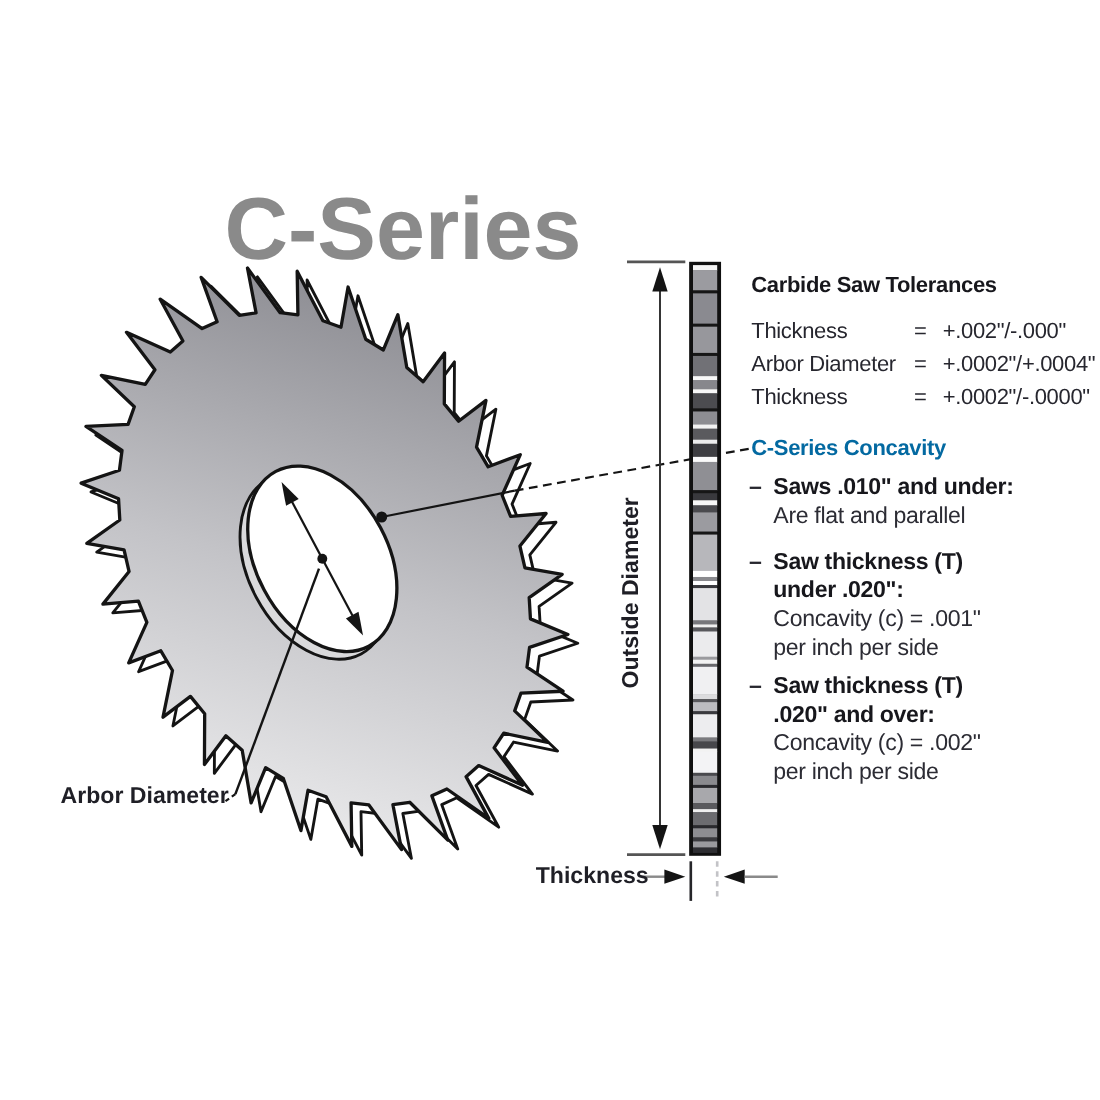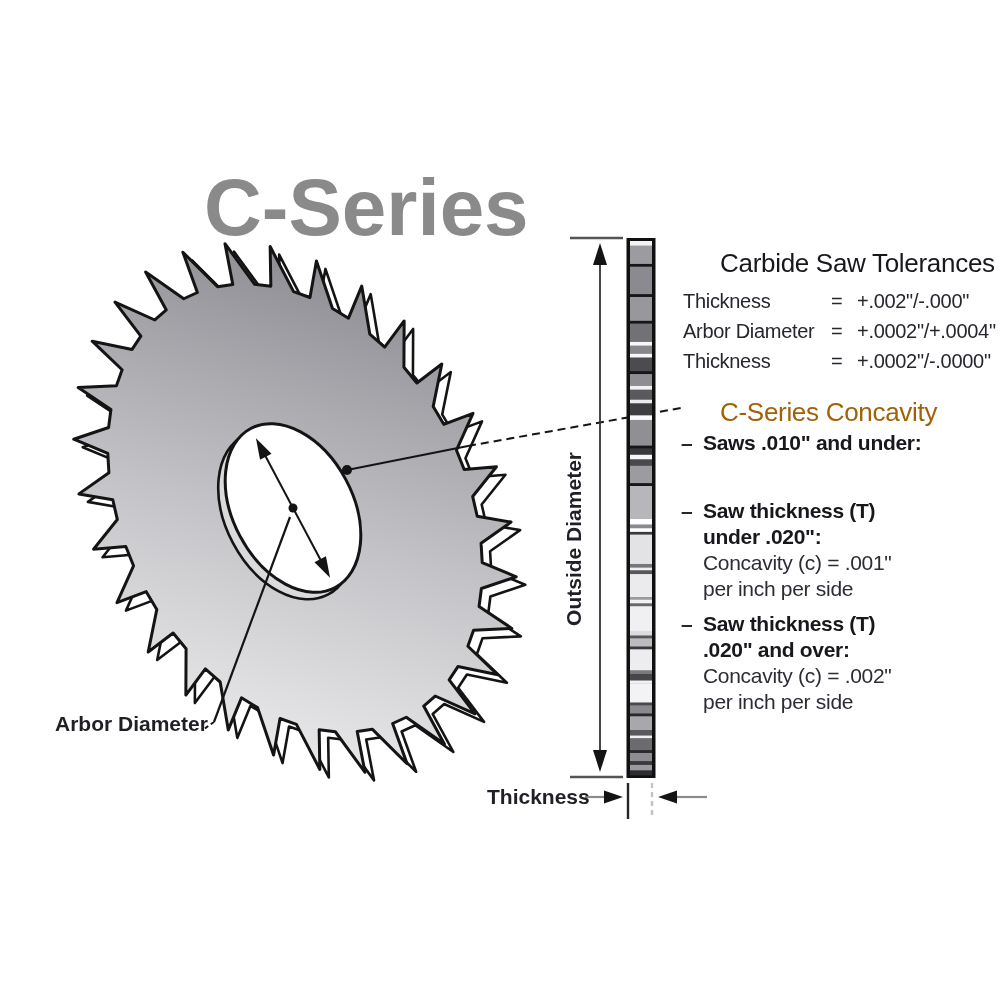--- a/index.html
+++ b/index.html
@@ -3,21 +3,21 @@
 <meta charset="utf-8">
 <style>
   html,body{margin:0;padding:0;background:#fff;}
   #canvas{position:relative;width:1000px;height:1000px;background:#ffffff;overflow:hidden;
           font-family:"Liberation Sans", sans-serif;}
   .abs{position:absolute;white-space:nowrap;}
   #blade-svg{position:absolute;left:0;top:0;width:1000px;height:1000px;}
   .page-title{font-size:80px;font-weight:700;letter-spacing:0px;}
   .dim-label{font-size:21px;font-weight:700;}
   .vlabel{writing-mode:vertical-rl;transform:rotate(180deg);}
-  .sec-head{font-size:26px;font-weight:400;letter-spacing:-0.3px;margin-left:37px;}
+  .sec-head{font-size:20px;font-weight:700;letter-spacing:-0.3px;}
   .tol-row{font-size:20px;letter-spacing:-0.3px;}
   .tol-label{display:inline-block;width:148px;}
   .tol-eq{display:inline-block;width:26px;}
   .b-bold{font-size:21px;font-weight:700;letter-spacing:-0.3px;}
   .b-norm{font-size:21px;font-weight:400;letter-spacing:-0.3px;}
   .bullet-dash{font-size:21px;font-weight:700;}
 </style>
 </head>
 <body>
 
@@ -148,24 +148,25 @@
   <div class="abs tol-row" style="left:683px;top:290px;color:#26262e;">
     <span class="tol-label">Thickness</span><span class="tol-eq">=</span><span>+.002"/-.000"</span>
   </div>
   <div class="abs tol-row" style="left:683px;top:320px;color:#26262e;">
     <span class="tol-label">Arbor Diameter</span><span class="tol-eq">=</span><span>+.0002"/+.0004"</span>
   </div>
   <div class="abs tol-row" style="left:683px;top:350px;color:#26262e;">
     <span class="tol-label">Thickness</span><span class="tol-eq">=</span><span>+.0002"/-.0000"</span>
   </div>
 
-  <div class="abs sec-head" style="left:683px;top:397px;color:#a16207;">C-Series Concavity</div>
+  <div class="abs sec-head" style="left:683px;top:397px;color:#0369a1;">C-Series Concavity</div>
 
   <div class="abs bullet-dash" style="left:681px;top:431px;color:#26262e;">–</div>
   <div class="abs b-bold" style="left:703px;top:431px;color:#17171c;">Saws .010" and under:</div>
+  <div class="abs b-norm" style="left:703px;top:457px;color:#2c2c34;">Are flat and parallel</div>
 
   <div class="abs bullet-dash" style="left:681px;top:499px;color:#26262e;">–</div>
   <div class="abs b-bold" style="left:703px;top:499px;color:#17171c;">Saw thickness (T)</div>
   <div class="abs b-bold" style="left:703px;top:525px;color:#17171c;">under .020":</div>
   <div class="abs b-norm" style="left:703px;top:551px;color:#2c2c34;">Concavity (c) = .001"</div>
   <div class="abs b-norm" style="left:703px;top:577px;color:#2c2c34;">per inch per side</div>
 
   <div class="abs bullet-dash" style="left:681px;top:612px;color:#26262e;">–</div>
   <div class="abs b-bold" style="left:703px;top:612px;color:#17171c;">Saw thickness (T)</div>
   <div class="abs b-bold" style="left:703px;top:638px;color:#17171c;">.020" and over:</div>

